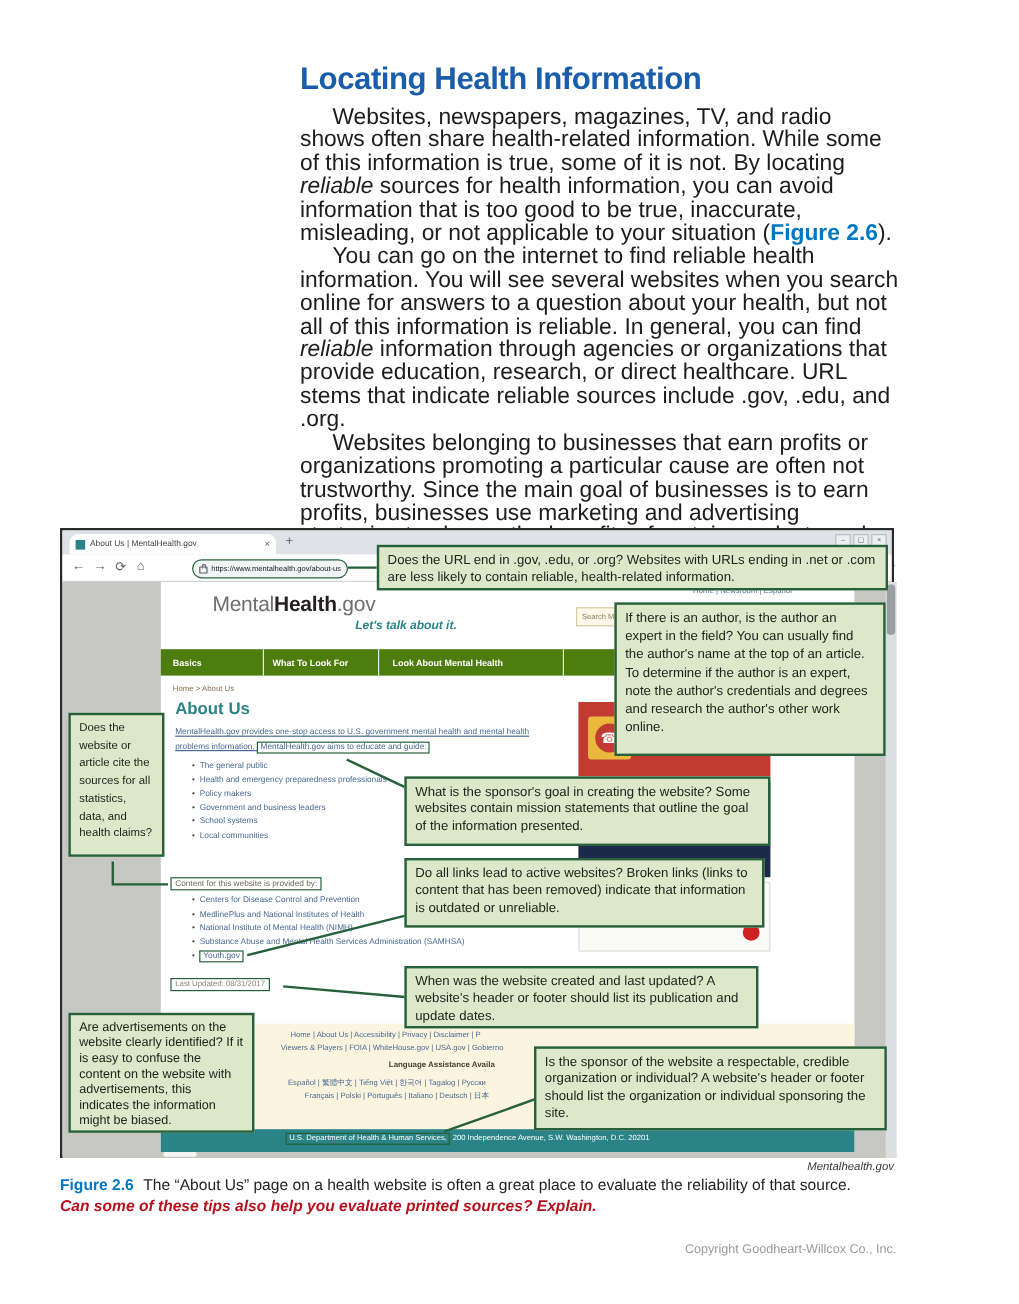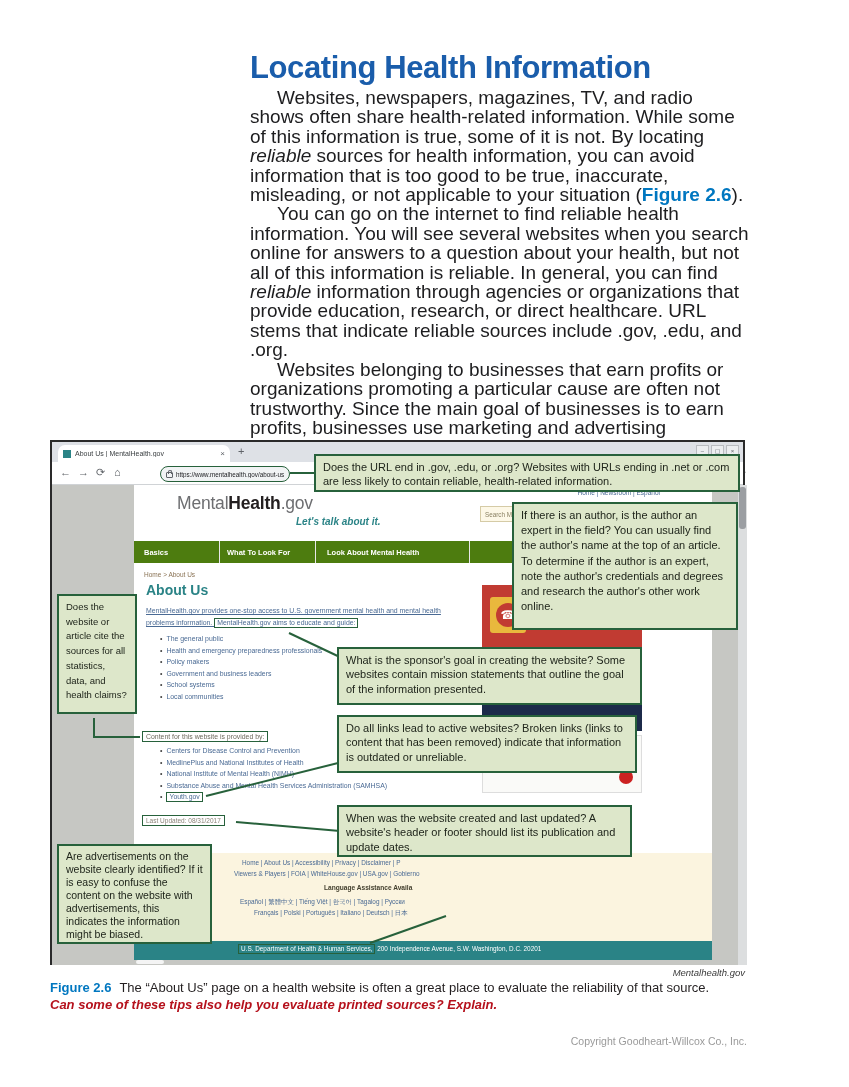--- a/index.html
+++ b/index.html
@@ -1,19 +1,19 @@
 <!DOCTYPE html>
 <html><head>
 <meta charset="utf-8">
 <style>
   html,body{margin:0;padding:0;background:#fff;}
   .page{position:relative;width:849px;height:1087px;background:#fff;overflow:hidden;
         font-family:"Liberation Sans",sans-serif;}
   
-  .article-title{position:absolute;left:250px;top:50px;font-size:31px;font-weight:bold;
+  .article-title{position:absolute;left:250px;top:50px;font-size:26px;font-weight:bold;
         color:#1a5dab;letter-spacing:-0.4px;}
   .article-body{position:absolute;left:250px;top:88px;width:499px;
         font-family:Liberation Sans, sans-serif;font-size:19px;line-height:19.4px;color:#1d1d1f;}
   .article-body p{margin:0;text-indent:27px;}
   .seg-i{font-style:italic;}
   .seg-fig{font-weight:bold;color:#0077c0;}
   
   .figure{position:absolute;left:50px;top:440px;width:695px;height:525px;
         border:2px solid #2a2a2a;background:#dee1e6;box-sizing:border-box;}
   .tabbar{position:absolute;left:0;top:0;width:100%;height:20px;background:#dee1e6;}
@@ -217,20 +217,21 @@
       <line x1="318" y1="501" x2="394" y2="474" stroke="#27613b" stroke-width="2"></line>
     </svg>
 
     <div class="callout" style="left:262px;top:12px;width:426px;height:38px">Does the URL end in .gov, .edu, or .org? Websites with URLs ending in .net or .com are less likely to contain reliable, health-related information.</div>
     <div class="callout" style="left:460px;top:60px;width:226px;height:128px;line-height:1.38">If there is an author, is the author an expert in the field? You can usually find the author's name at the top of an article. To determine if the author is an expert, note the author's credentials and degrees and research the author's other work online.</div>
     <div class="callout" style="left:285px;top:205px;width:305px;height:58px">What is the sponsor's goal in creating the website? Some websites contain mission statements that outline the goal of the information presented.</div>
     <div class="callout" style="left:5px;top:152px;width:80px;height:120px;font-size:9.5px;line-height:1.55">Does the website or article cite the sources for all statistics, data, and health claims?</div>
     <div class="callout" style="left:285px;top:273px;width:300px;height:58px">Do all links lead to active websites? Broken links (links to content that has been removed) indicate that information is outdated or unreliable.</div>
     <div class="callout" style="left:285px;top:363px;width:295px;height:52px">When was the website created and last updated? A website's header or footer should list its publication and update dates.</div>
     <div class="callout" style="left:5px;top:402px;width:155px;height:100px;font-size:10.5px;line-height:1.24">Are advertisements on the website clearly identified? If it is easy to confuse the content on the website with advertisements, this indicates the information might be biased.</div>
+    <div class="callout" style="left:393px;top:430px;width:294px;height:70px">Is the sponsor of the website a respectable, credible organization or individual? A website's header or footer should list the organization or individual sponsoring the site.</div>
   </div>
 
   <div class="credit">Mentalhealth.gov</div>
   <div class="caption">
     <span class="cap-label">Figure 2.6</span><span>The “About Us” page on a health website is often a great place to evaluate the reliability of that source.</span>
     <div class="cap-q">Can some of these tips also help you evaluate printed sources? Explain.</div>
   </div>
 
   <div class="pfooter-right">Copyright Goodheart-Willcox Co., Inc.</div>
 

